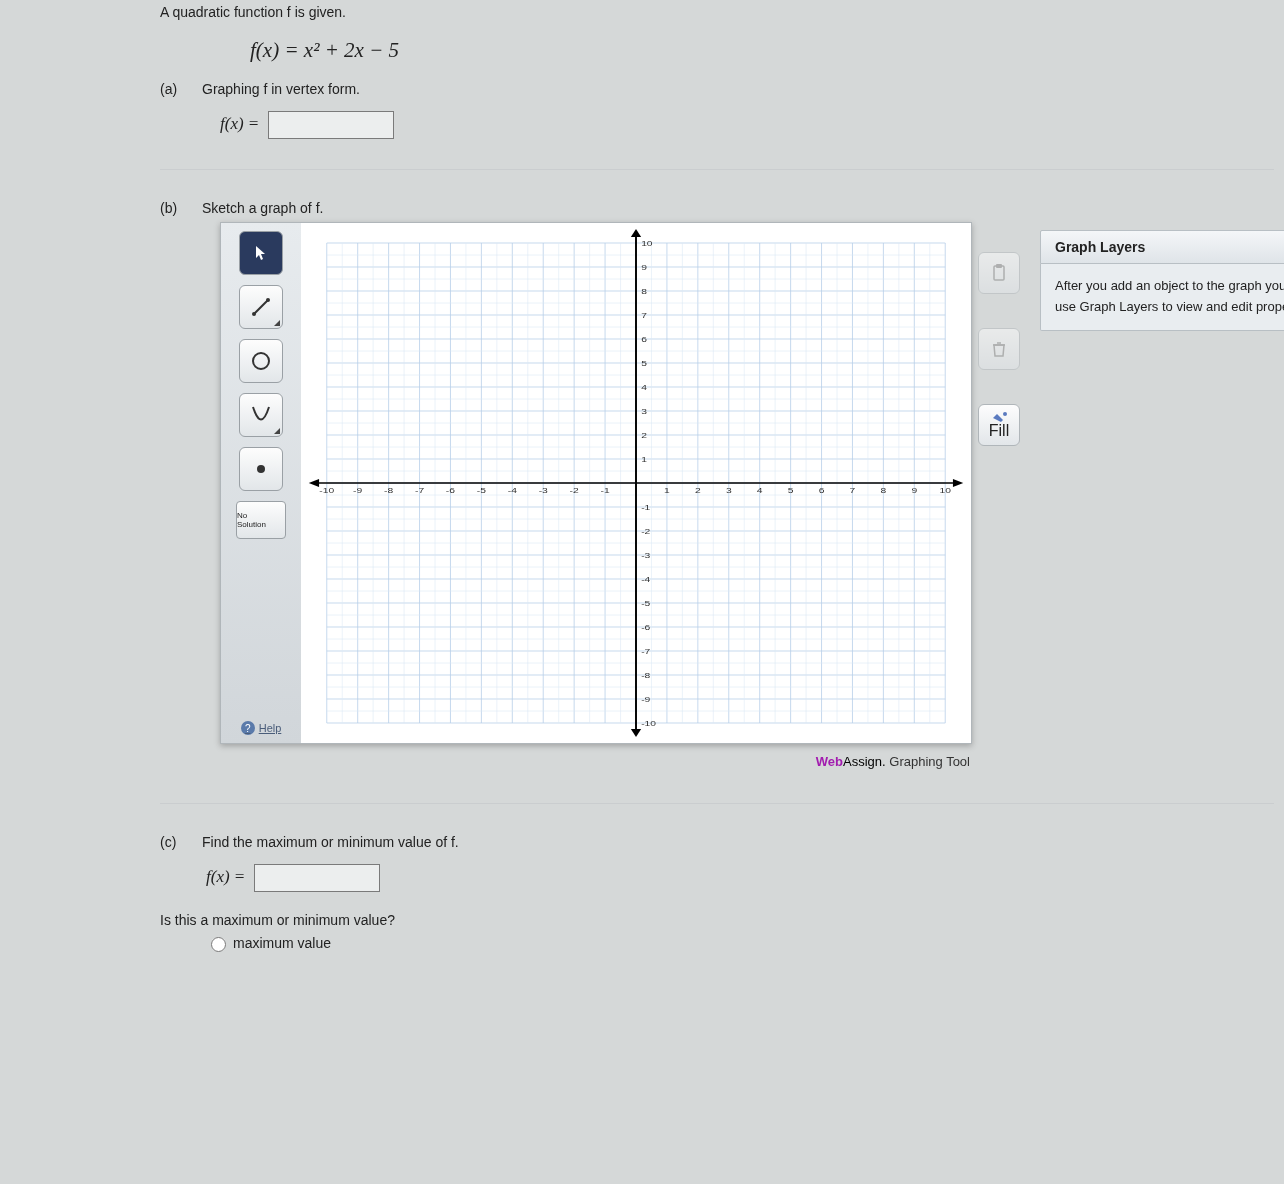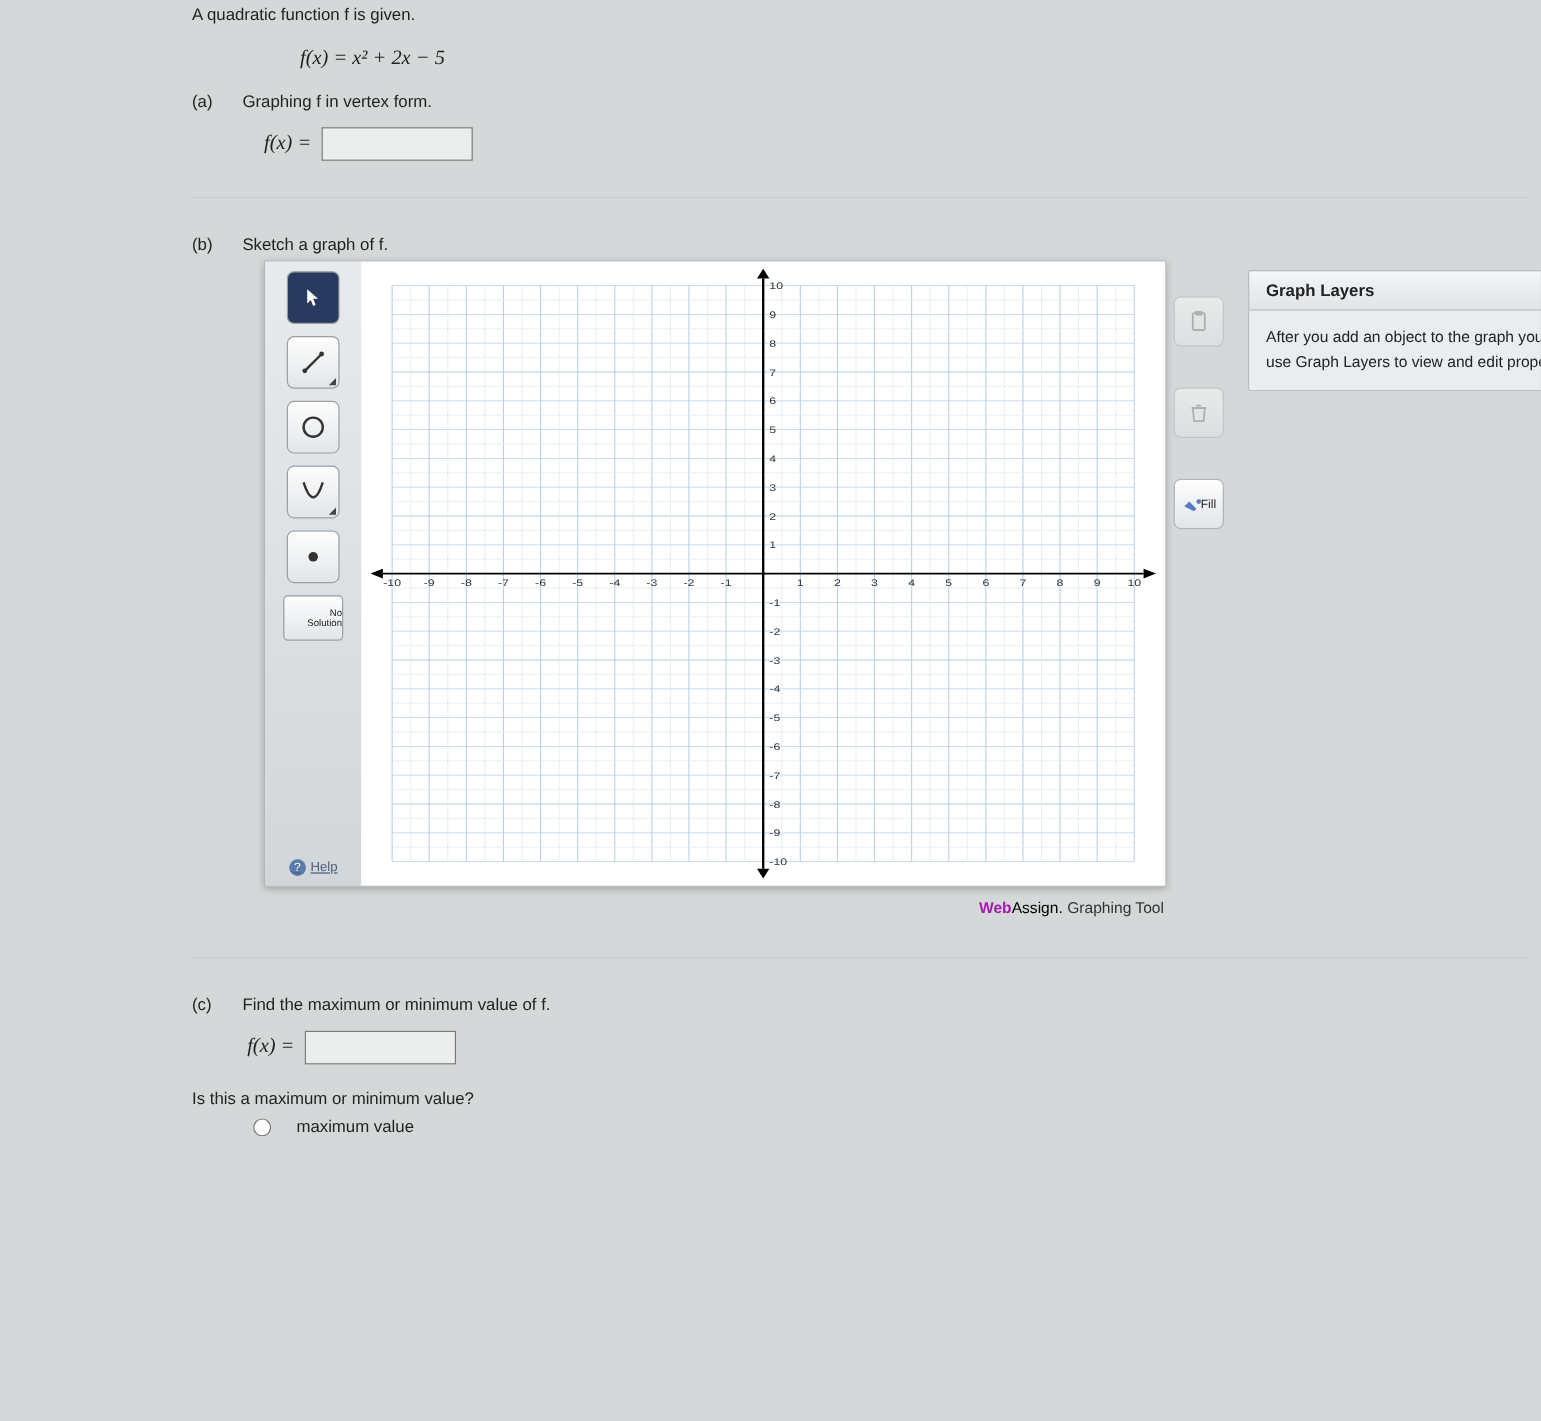--- a/index.html
+++ b/index.html
@@ -18,21 +18,21 @@
     margin-right: 10px;
   }
   .intro {
     padding-top: 4px;
     margin-bottom: 10px;
   }
   .formula {
     margin: 18px 0 18px 90px;
     font-style: italic;
     font-family: "Times New Roman", serif;
-    font-size: 17px;
+    font-size: 21px;
   }
   .partrow {
     margin-top: 6px;
     margin-bottom: 6px;
     display: flex;
     gap: 14px;
   }
   .partlabel {
     min-width: 28px;
   }
@@ -96,21 +96,21 @@
     border-left: 6px solid transparent;
     border-bottom: 6px solid #444;
   }
   .nosol {
     width: 48px;
     height: 36px;
     background: linear-gradient(#fdfdfd, #e2e6e9);
     border: 1px solid #9aa0a5;
     border-radius: 4px;
     font-size: 8px;
-    text-align: right;
+    text-align: left;
     line-height: 9px;
     display:flex; flex-direction:column; justify-content:center;
     cursor:pointer;
   }
   .helplink {
     margin-top: auto;
     font-size: 11px;
     color: #4a5d7a;
     text-decoration: underline;
     display:flex; gap:4px; align-items:center;
@@ -135,22 +135,22 @@
     flex-direction: column;
     gap: 14px;
   }
   .sidebtn {
     width: 40px;
     height: 40px;
     background: linear-gradient(#fdfdfd, #e2e6e9);
     border: 1px solid #b0b6ba;
     border-radius: 6px;
     display:flex;align-items:center;justify-content:center;
-    font-size:10px;
-    flex-direction:row;
+    font-size:16px;
+    flex-direction:column;
     cursor:pointer;
     margin-top:20px;
   }
   .sidebtn.disabled { opacity: 0.5; cursor:default; }
   .layerspanel {
     position:absolute;
     left: 820px;
     top: 8px;
     width: 300px;
   }
@@ -177,21 +177,21 @@
     width: 750px;
     color: #333;
   }
   .gt-footer b { color:#000000; font-weight:normal; }
   .gt-footer .wa { color:#a21caf; font-weight:bold; }
   .radio-row {
     margin-left: 60px;
     margin-top: 6px;
     display:flex;
     align-items:center;
-    gap:18px;
+    gap:4px;
   }
   .radio-row input { width:15px;height:15px; }
   .radio-row.selected {
     outline: 1px dotted #5a7abf;
     outline-offset: 2px;
   }
   .subq {
     margin-left: 44px;
     margin-top: 12px;
   }

